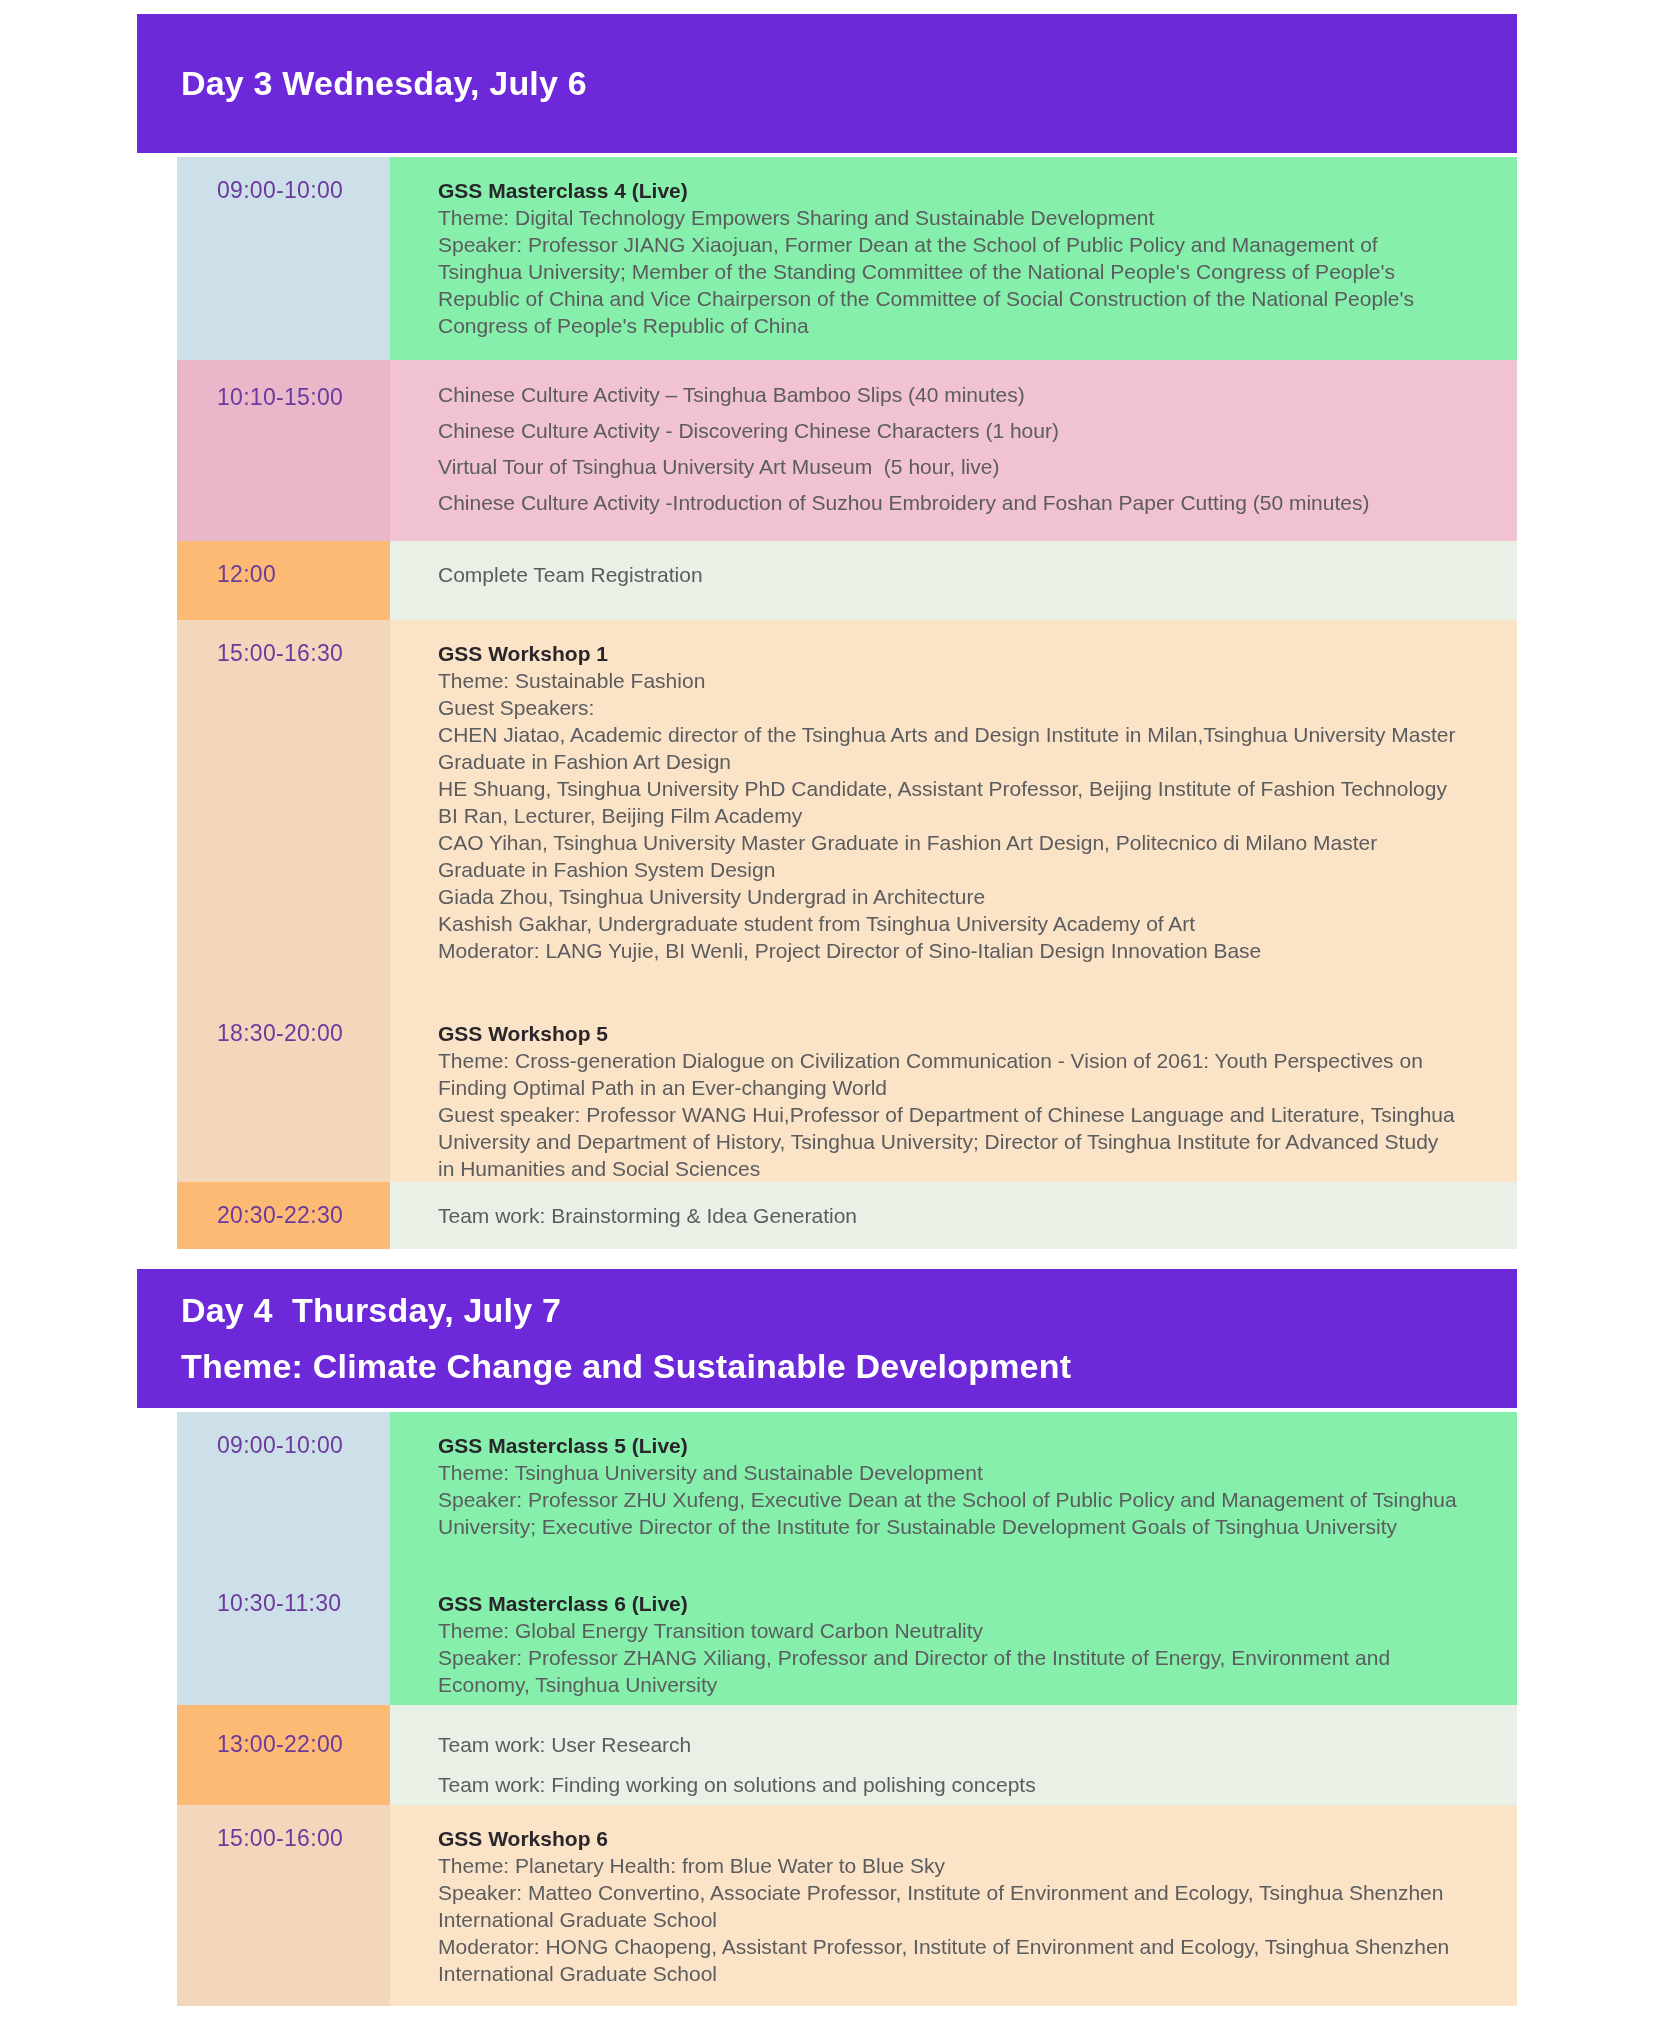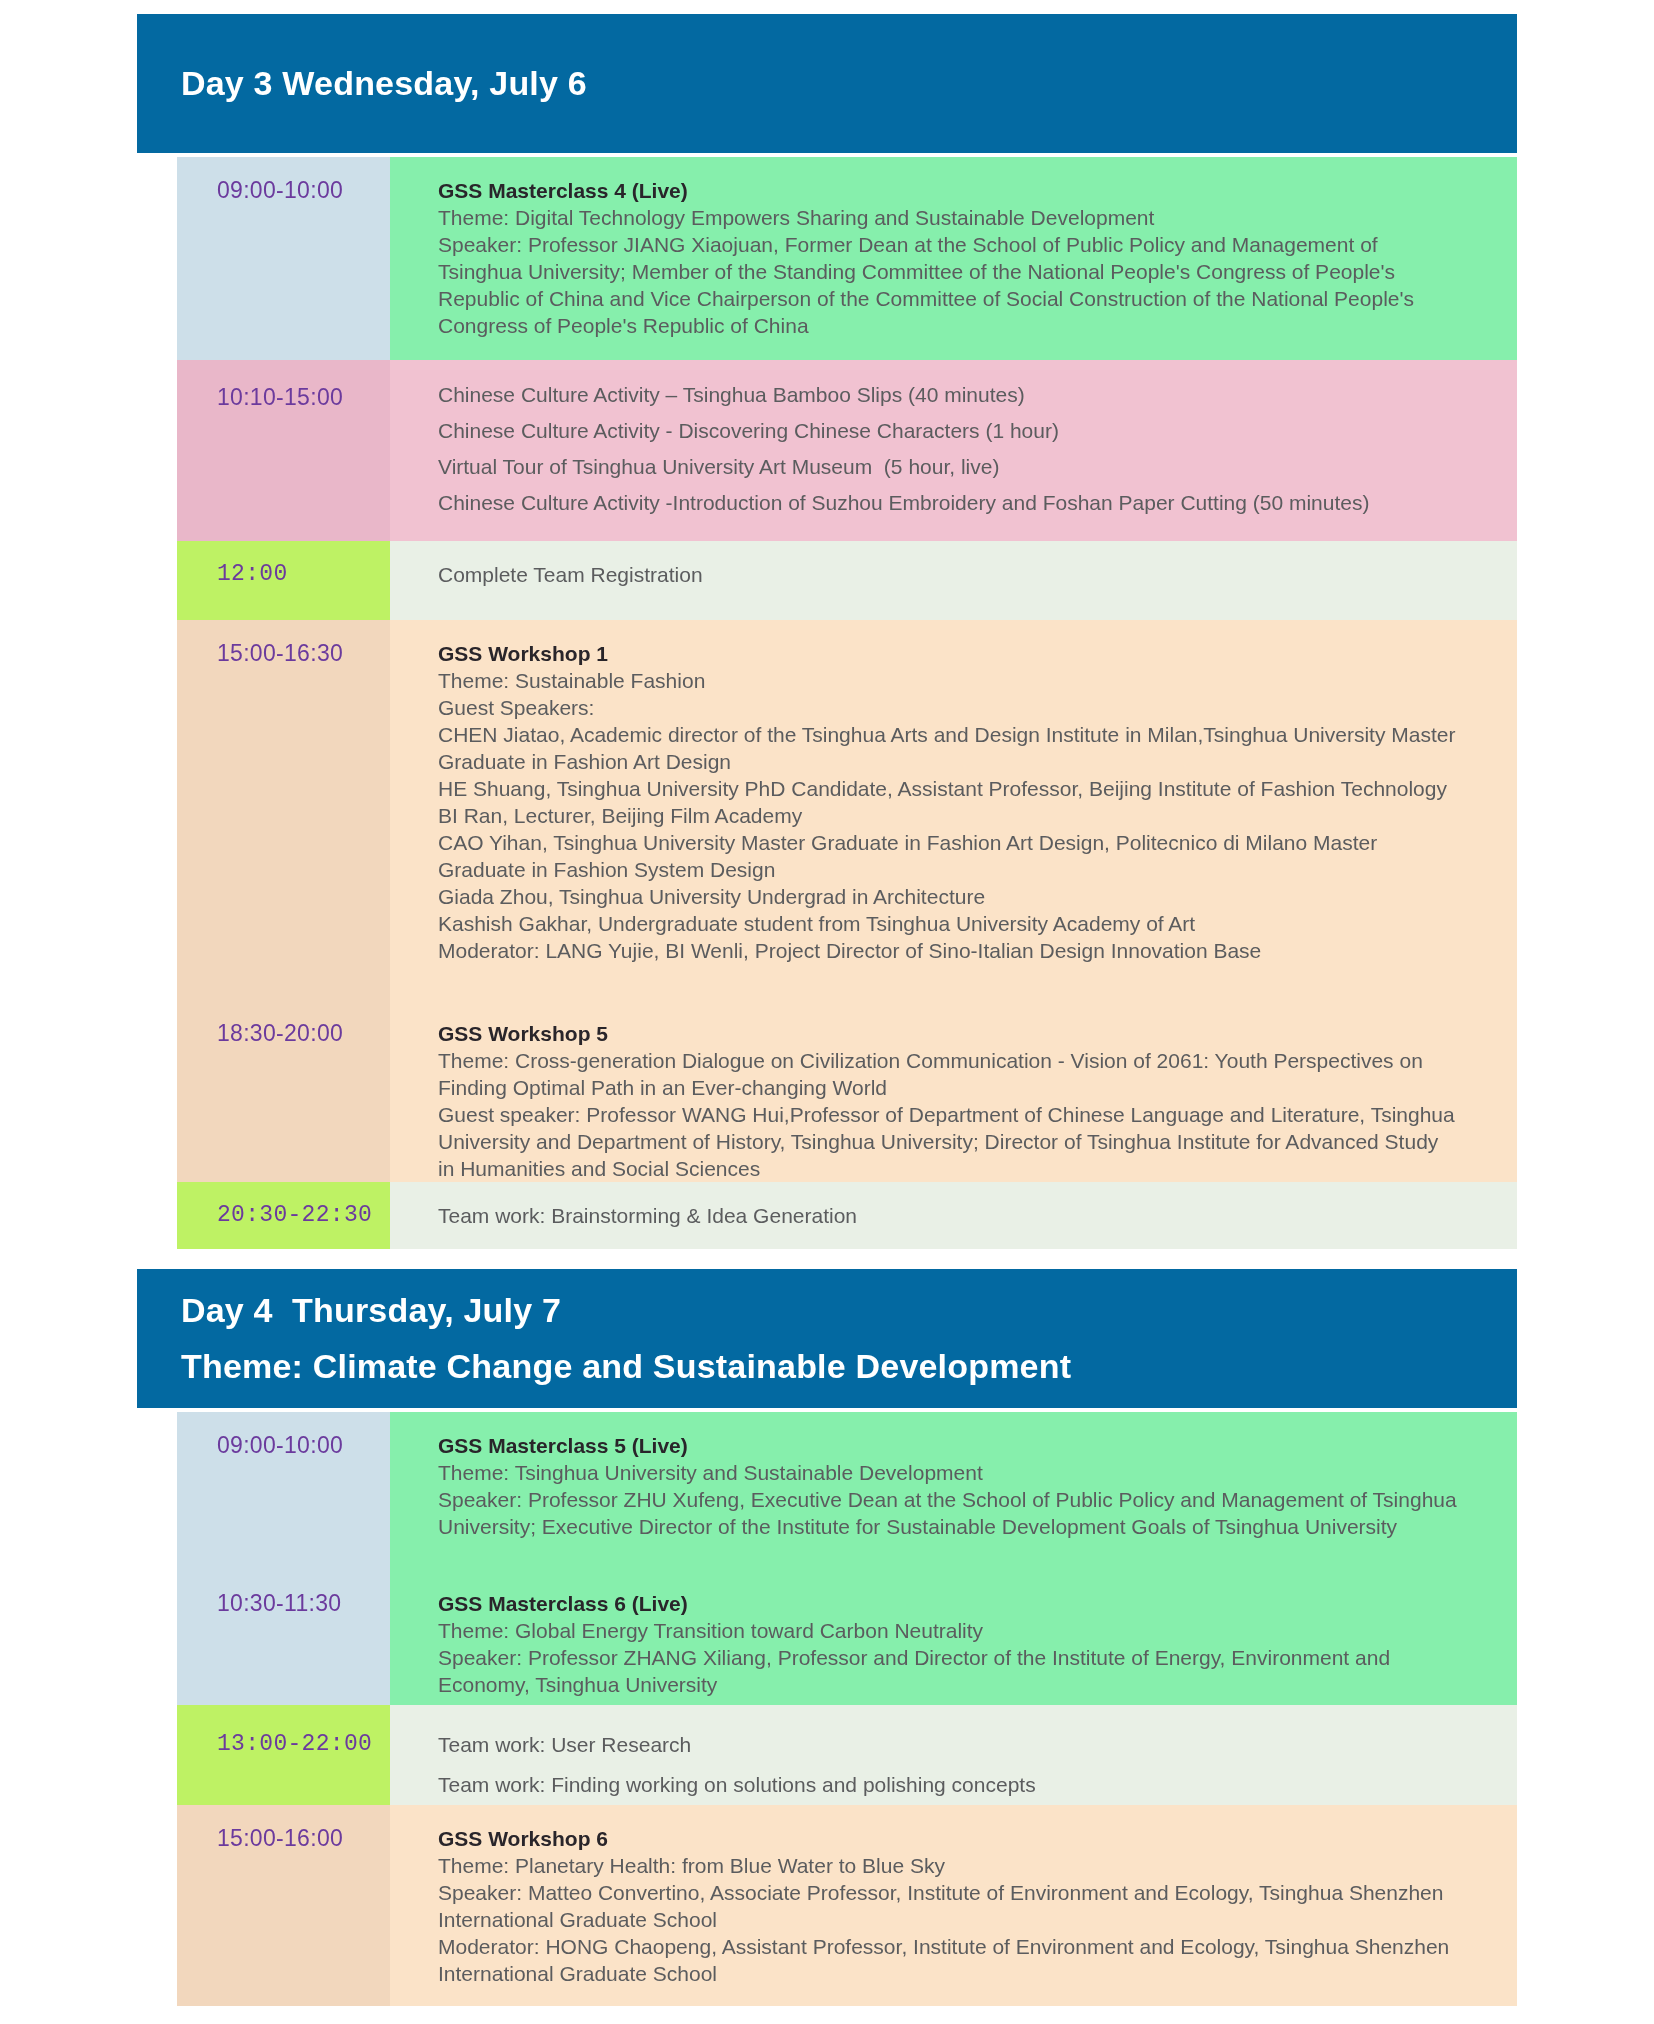--- a/index.html
+++ b/index.html
@@ -9,21 +9,21 @@
     font-family: "Liberation Sans", sans-serif;
     position: relative;
     overflow: hidden;
   }
   .sheet {
     position: absolute;
     left: 137px; top: 14px;
     width: 1380px;
   }
   .day-header {
-    background: #0369a1;
+    background: #6d28d9;
     height: 139px;
     color: #ffffff;
     display: flex;
     flex-direction: column;
     justify-content: center;
     gap: 20px;
     padding-left: 44px;
     margin-bottom: 4px;
   }
   .day-header .day-title,
@@ -55,21 +55,21 @@
   .session-title {
     font-weight: bold;
     color: #29252a;
     white-space: pre-wrap;
   }
   
   .row-blue  .time-cell { background: #cddfe9; }
   .row-blue  .content-cell { background: #86efac; }
   .row-pink  .time-cell { background: #e9b7c9; }
   .row-pink  .content-cell { background: #f1c2d1; }
-  .row-green .time-cell { background: #bef264; font-family: Liberation Mono, monospace; }
+  .row-green .time-cell { background: #fdba74; }
   .row-green .content-cell { background: #e9f0e6; }
   .row-orange .time-cell { background: #f2d7bd; }
   .row-orange .content-cell { background: #fbe3c8; }
   
   .h-masterclass4 .subrow { min-height: 203px; }
   .h-culture .subrow { min-height: 181px; }
   .h-registration .subrow { min-height: 79px; }
   .h-workshop4 { min-height: 380px; }
   .h-workshop5 { min-height: 160px; }
   .h-teamwork3 .subrow { min-height: 67px; }

